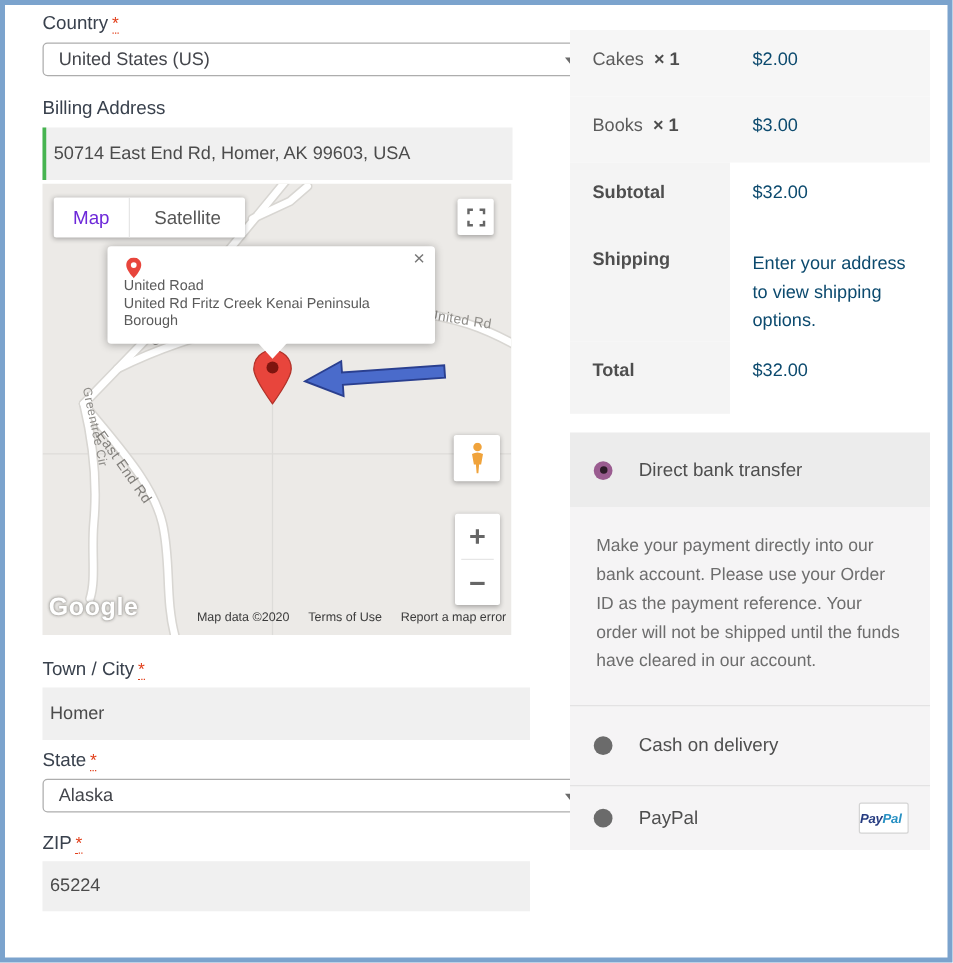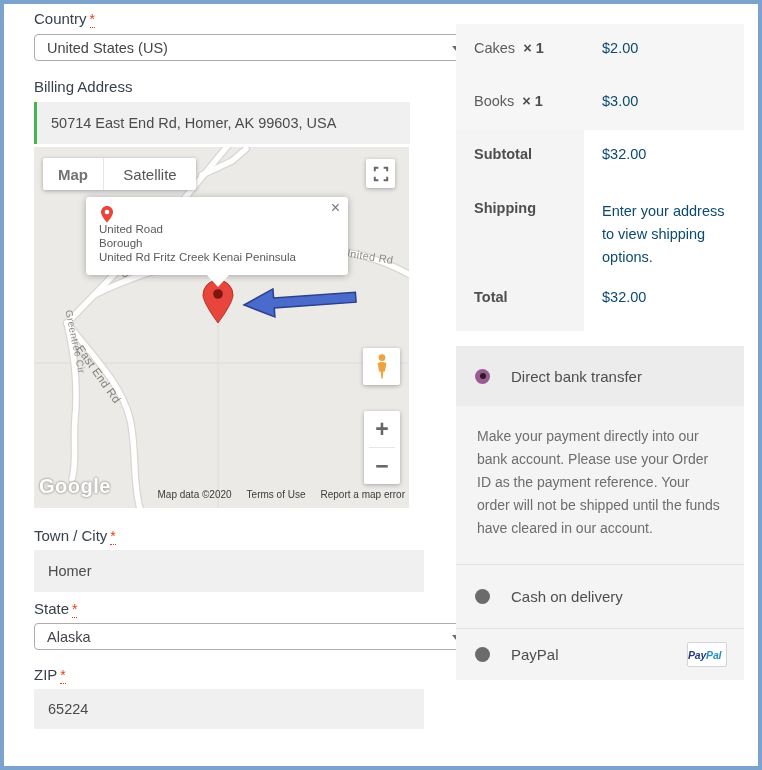--- a/index.html
+++ b/index.html
@@ -9,40 +9,40 @@
   
   .left-col { position:absolute; left:30px; top:6px; width:392px; }
   .field-label { font-size:15px; color:#39414d; margin-top:0; height:18px; }
   .req { color:#e2401c; border-bottom:1px dotted #e2401c; margin-left:3px; font-size:14px; }
   .select-box { position:relative; margin-top:6px; height:27px; width:438px; background:#fff;
     border:1px solid #adadad; border-radius:4px; display:flex; align-items:center;
     padding:0 12px; font-size:14.5px; color:#43454b; }
   .caret { position:absolute; right:11px; top:11px; width:0; height:0;
     border-left:4.5px solid transparent; border-right:4.5px solid transparent; border-top:5.5px solid #6b6b6b; }
   .text-input { margin-top:6px; height:42px; width:390px; background:#f0f0f0; border:0;
-    display:flex; align-items:center; padding:0 14px; font-size:14.5px; color:#4b4b4b; }
+    display:flex; align-items:center; padding:0 6px; font-size:14.5px; color:#4b4b4b; }
   .address-box { width:376px; border-left:3px solid #46b450; }
   .lbl-billing { margin-top:17px; }
   .lbl-town { margin-top:19px; }
   .lbl-state { margin-top:8px; }
   .lbl-zip { margin-top:16px; }
   .mt5 { margin-top:5px; }
 
   
   .map { position:relative; margin-top:3px; width:375px; height:361px; background:#eceae7; overflow:hidden; }
   .map svg.roads { position:absolute; left:0; top:0; }
   .road-label { position:absolute; color:#8f8d89; font-size:11px; white-space:nowrap; letter-spacing:.3px; }
   .rl-united-right { left:308px; top:103px; transform:rotate(9deg); }
   .rl-united-partial { left:86px; top:116px; transform:rotate(-17deg); }
   .rl-greentree { left:40px; top:162px; transform:rotate(78deg); transform-origin:left top; font-size:10px; }
   .rl-eastend { left:50px; top:196px; transform:rotate(55deg); transform-origin:left top; font-size:11.5px; color:#807e7a; }
   .map-type { position:absolute; left:9px; top:11px; display:flex; background:#fff; border-radius:2px;
     box-shadow:0 1px 4px rgba(0,0,0,.3); height:32px; }
   .map-type .btn { display:flex; align-items:center; justify-content:center; font-size:15px; cursor:pointer; }
-  .btn-maptype-map { width:60px; font-weight:bold; color:#737373; }
+  .btn-maptype-map { width:60px; font-weight:normal; color:#6d28d9; }
   .btn-maptype-sat { width:93px; color:#565656; border-left:1px solid #e6e6e6; }
   .fs-btn { position:absolute; left:332px; top:12px; width:29px; height:29px; background:#fff; border-radius:2px;
     box-shadow:0 1px 4px rgba(0,0,0,.3); display:flex; align-items:center; justify-content:center; }
   .pegman { position:absolute; left:329px; top:201px; width:37px; height:37px; background:#fff; border-radius:2px;
     box-shadow:0 1px 4px rgba(0,0,0,.3); display:flex; align-items:center; justify-content:center; }
   .zoomctl { position:absolute; left:330px; top:264px; width:36px; height:73px; background:#fff; border-radius:2px;
     box-shadow:0 1px 4px rgba(0,0,0,.3); display:flex; flex-direction:column; }
   .zoomctl .zbtn { flex:1; display:flex; align-items:center; justify-content:center;
     font-size:23px; color:#666; font-weight:bold; line-height:1; }
   .zoomctl .zdiv { height:1px; background:#e6e6e6; margin:0 5px; }
@@ -142,22 +142,22 @@
         </g>
       </svg>
 
       <div class="infowin">
         <svg class="iw-pin" width="14" height="17" viewBox="0 0 14 17">
           <path d="M7 0 C3.7 0 1 2.7 1 6 c0 4.5 6 10.5 6 10.5 s6 -6 6 -10.5 C13 2.7 10.3 0 7 0 z" fill="#e8453c"></path>
           <circle cx="7" cy="6" r="2.3" fill="#fff"></circle>
         </svg>
         <div class="iw-text">
           <div>United Road</div>
+          <div>United Rd Fritz Creek Kenai Peninsula</div>
           <div>Borough</div>
-          <div>United Rd Fritz Creek Kenai Peninsula</div>
         </div>
         <div class="iw-close">×</div>
       </div>
 
       <div class="map-type">
         <div class="btn btn-maptype-map">Map</div>
         <div class="btn btn-maptype-sat">Satellite</div>
       </div>
       <div class="fs-btn">
         <svg width="16" height="16" viewBox="0 0 18 18">

